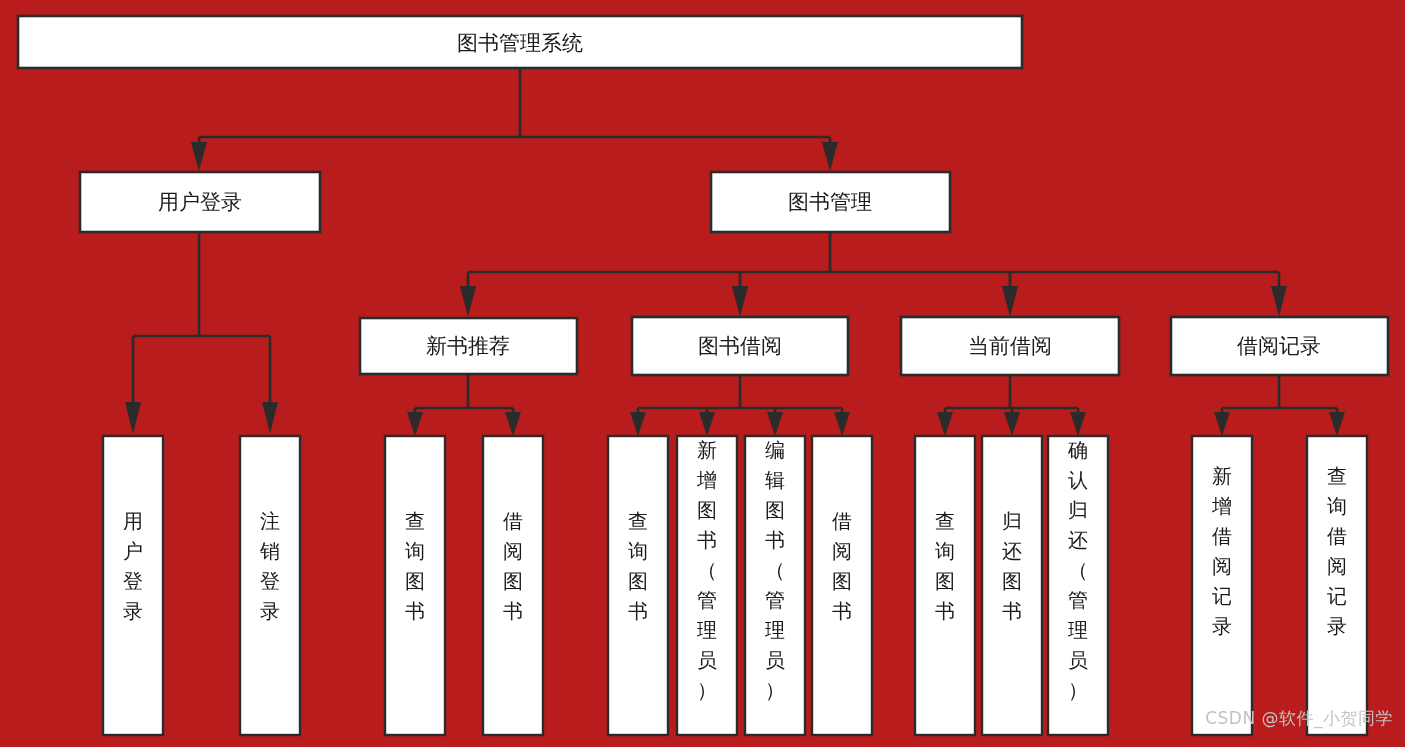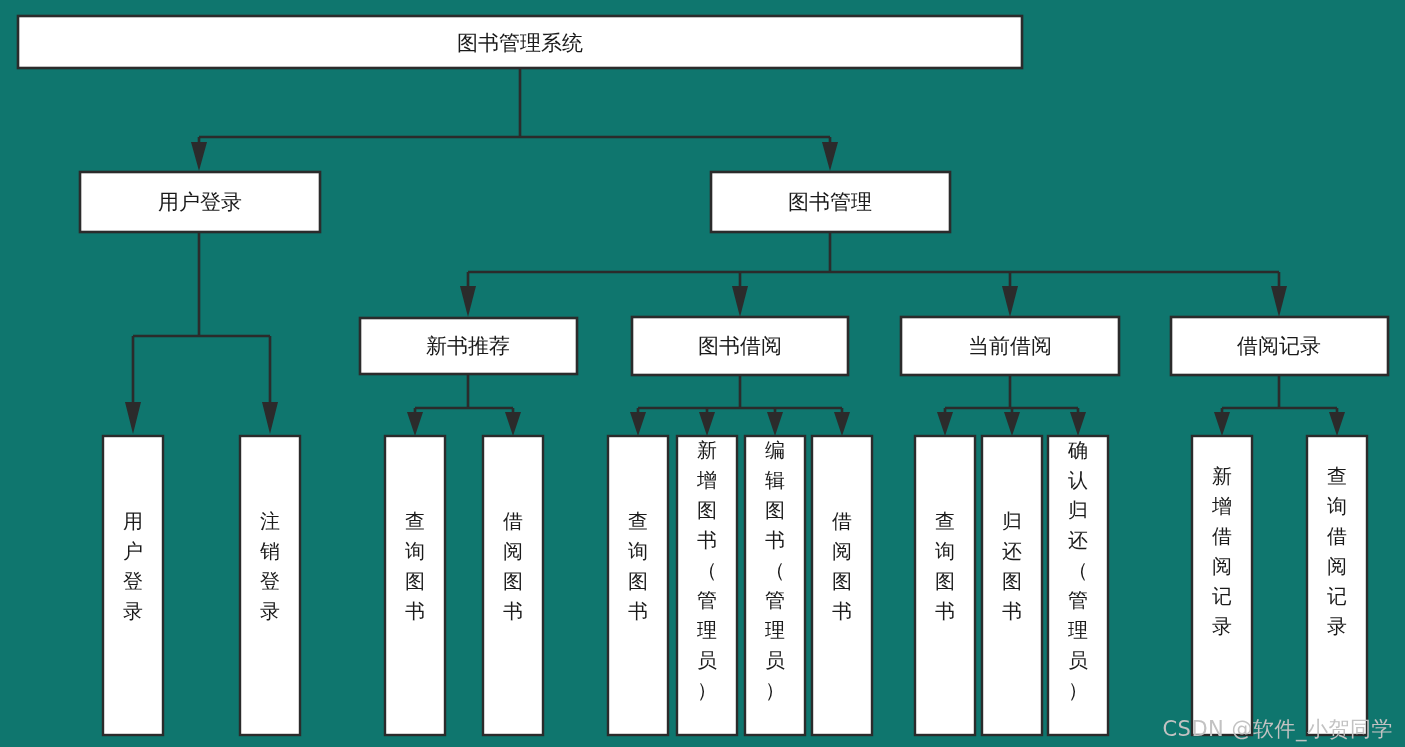--- a/index.html
+++ b/index.html
@@ -8,21 +8,21 @@
     background: #ffffff;
   }
   body {
     font-family: "DejaVu Sans", "Liberation Sans", sans-serif;
   }
   #diagram-root {
     position: relative;
     width: 1405px;
     height: 747px;
     overflow: hidden;
-    background: #0f766e;
+    background: #b91c1c;
   }
   svg#chart-svg {
     position: absolute;
     left: 0;
     top: 0;
     width: 1405px;
     height: 747px;
   }
   .node-box {
     fill: #ffffff;
@@ -51,23 +51,23 @@
   }
   .node-label-v {
     font-family: "DejaVu Sans", "Liberation Sans", sans-serif;
     font-size: 20px;
     fill: #1a1a1a;
     text-anchor: middle;
   }
   .watermark {
     position: absolute;
     right: 12px;
-    bottom: 4px;
-    font-family: "DejaVu Sans", "Liberation Sans", sans-serif;
-    font-size: 21px;
+    bottom: 17px;
+    font-family: "DejaVu Sans", "Liberation Sans", sans-serif;
+    font-size: 17px;
     color: #c2c2c2;
     letter-spacing: 0.5px;
     white-space: nowrap;
     pointer-events: none;
   }
 </style>
 </head>
 <body>
 
 <div id="diagram-root">

